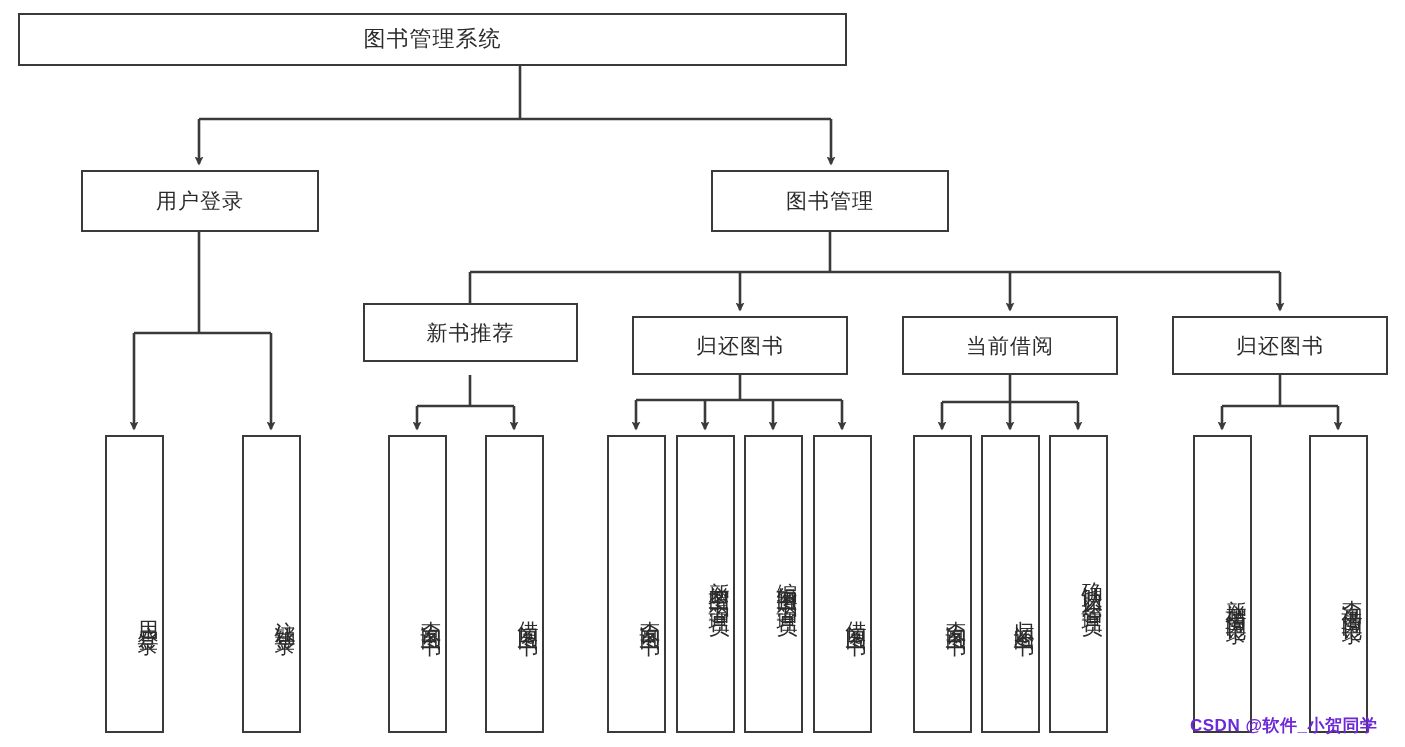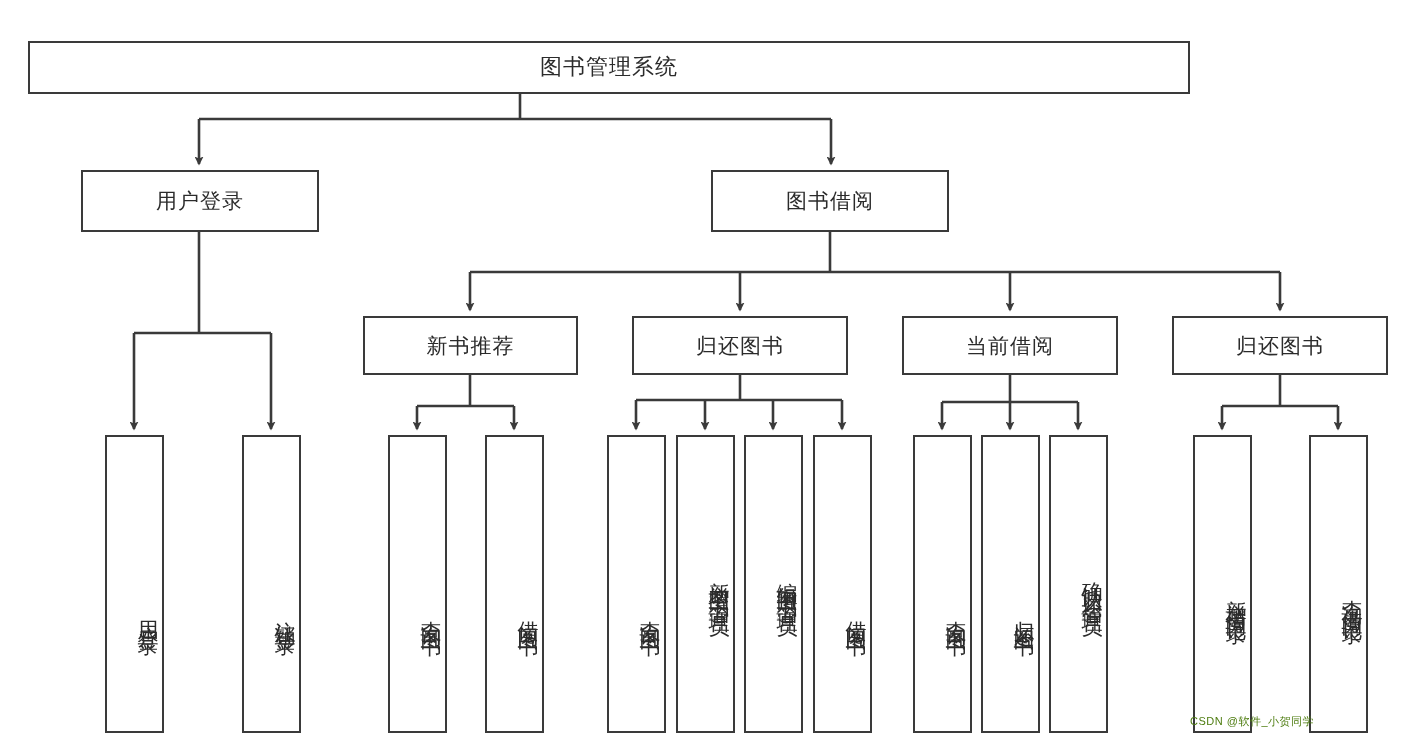--- a/index.html
+++ b/index.html
@@ -51,26 +51,27 @@
     justify-content: center;
     font-size: 21px;
     letter-spacing: 5px;
     padding-top: 14px;
   }
   .node-box.vertical.top-aligned {
     padding-top: 6px;
   }
   .watermark {
     position: absolute;
-    font-size: 11px;
-    color: #4d7c0f;
+    font-size: 17px;
+    color: #6d28d9;
     letter-spacing: 0.5px;
     white-space: nowrap;
     pointer-events: none;
     user-select: none;
+    font-weight: bold;
   }
 </style>
 </head>
 <body>
 
 <div id="diagram-root">
 
   <svg class="flow-svg" viewBox="0 0 1405 747">
     <defs>
       <marker id="arrow" viewBox="0 0 12 12" refX="10" refY="6" markerWidth="9" markerHeight="9" orient="auto-start-reverse" markerUnits="userSpaceOnUse">
@@ -126,26 +127,26 @@
     </g>
 
     <g stroke="#3a3a3a" stroke-width="2.6" fill="none">
       <path d="M 1280 375 L 1280 406"></path>
       <path d="M 1222 406 L 1338 406"></path>
       <path d="M 1222 406 L 1222 429" marker-end="url(#arrow)"></path>
       <path d="M 1338 406 L 1338 429" marker-end="url(#arrow)"></path>
     </g>
   </svg>
 
-  <div class="node-box horizontal root" style="left:28px; top:13px; width:1162px; height:53px;margin-top:28px;">图书管理系统</div>
+  <div class="node-box horizontal root" style="left:18px; top:13px; width:829px; height:53px;">图书管理系统</div>
 
   <div class="node-box horizontal" style="left:81px; top:170px; width:238px; height:62px;">用户登录</div>
-  <div class="node-box horizontal" style="left:711px; top:170px; width:238px; height:62px;">图书借阅</div>
+  <div class="node-box horizontal" style="left:711px; top:170px; width:238px; height:62px;">图书管理</div>
 
-  <div class="node-box horizontal" style="left:363px; top:316px; width:215px; height:59px;">新书推荐</div>
+  <div class="node-box horizontal" style="left:363px; top:303px; width:215px; height:59px;">新书推荐</div>
   <div class="node-box horizontal" style="left:632px; top:316px; width:216px; height:59px;">归还图书</div>
   <div class="node-box horizontal" style="left:902px; top:316px; width:216px; height:59px;">当前借阅</div>
   <div class="node-box horizontal" style="left:1172px; top:316px; width:216px; height:59px;">归还图书</div>
 
   <div class="node-box vertical" style="left:105px; top:435px; width:59px; height:298px; padding-top:60px;">用户登录</div>
   <div class="node-box vertical" style="left:242px; top:435px; width:59px; height:298px; padding-top:60px;">注销登录</div>
 
   <div class="node-box vertical" style="left:388px; top:435px; width:59px; height:298px; padding-top:60px;">查询图书</div>
   <div class="node-box vertical" style="left:485px; top:435px; width:59px; height:298px; padding-top:60px;">借阅图书</div>
 

